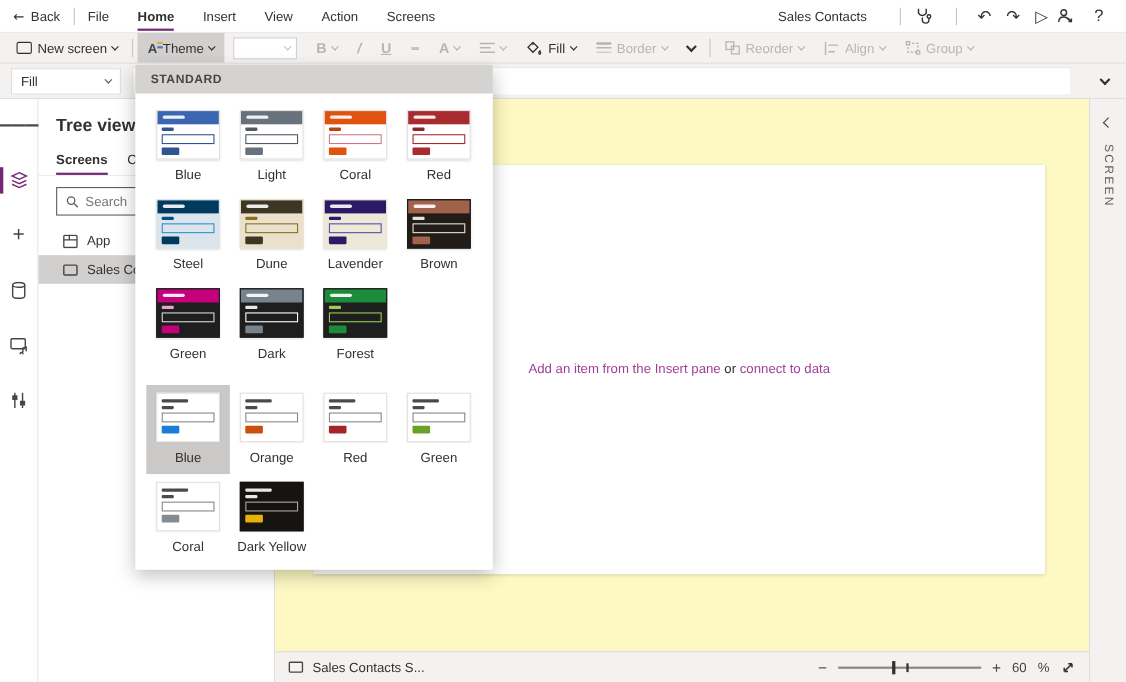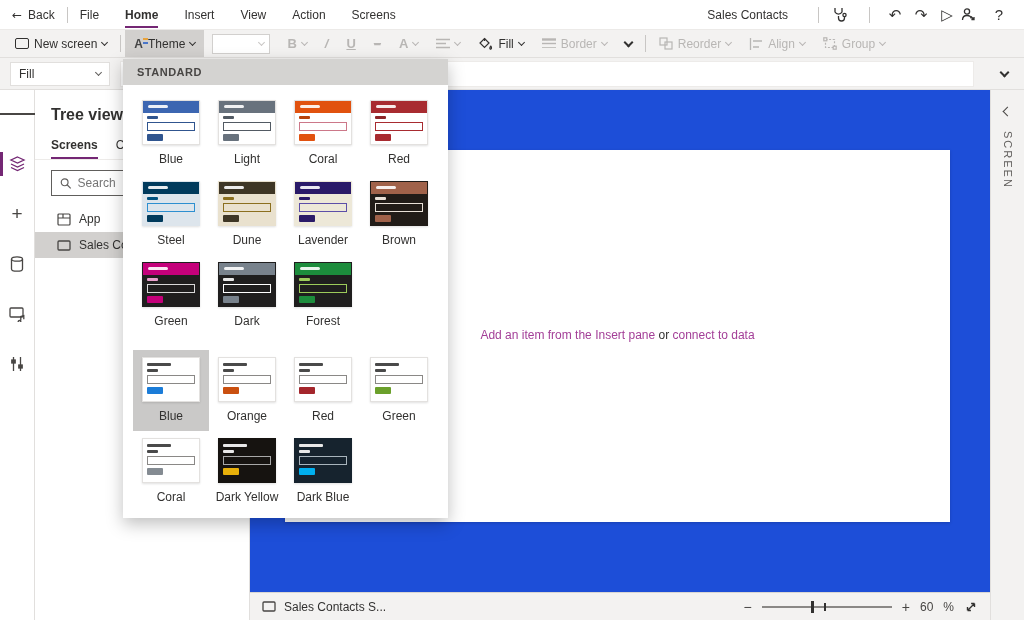--- a/index.html
+++ b/index.html
@@ -54,21 +54,21 @@
   .tree-title { font-size:16px; font-weight:bold; padding:4px 16px 10px; }
   .tree-tabs { display:flex; gap:18px; padding:0 16px; border-bottom:1px solid #edebe9; }
   .tree-tab { padding:4px 0 5px; cursor:pointer; color:#323130; }
   .tree-tab.active { font-weight:bold; border-bottom:2px solid #742774; }
   .tree-search { margin:10px 16px; height:26px; border:1px solid #605e5c; background:#fff; display:flex; align-items:center; gap:6px; padding:0 8px; }
   .tree-search input { border:none; outline:none; width:100%; font-size:12px; font-family:"Liberation Sans", sans-serif; color:#323130; }
   .tree-item { height:26px; display:flex; align-items:center; gap:8px; padding:0 10px 0 22px; cursor:pointer; white-space:nowrap; overflow:hidden; }
   .tree-item.selected { background:#d2d0ce; }
 
   .center-col { width:740px; display:flex; flex-direction:column; }
-  .canvas { flex:1; background:#1d4ed8; position:relative; }
+  .canvas { flex:1; background:#fef9c3; position:relative; }
   .screen-rect { position:absolute; left:35px; top:60px; width:665px; height:372px; background:#fff; box-shadow:0 1px 3px rgba(0,0,0,.18); }
   .hint { position:absolute; left:0; right:0; top:178px; text-align:center; font-size:12px; color:#323130; }
   .hint a { color:#a33e97; text-decoration:none; cursor:pointer; }
 
   .statusbar { height:28px; background:#f3f2f1; border-top:1px solid #d8d6d4; display:flex; align-items:center; padding:0 12px; gap:8px; }
   .sb-spacer { flex:1; }
   .sb-zoomline { display:flex; align-items:center; gap:10px; color:#484644; }
   .sb-track { position:relative; width:130px; height:2px; background:#8a8886; }
   .sb-handle { position:absolute; left:38%; top:-5px; width:3px; height:12px; background:#323130; cursor:pointer; }
   .sb-notch { position:absolute; left:48%; top:-3px; width:2px; height:8px; background:#323130; }
@@ -544,25 +544,14 @@
         <div class="sw" style="background: rgb(22, 19, 16); border-color: rgb(22, 19, 16);">
           <div class="sw-body">
             <div class="sw-dash wide" style="background: rgb(232, 232, 232);"></div>
             <div class="sw-dash" style="background: rgb(232, 232, 232);"></div>
             <div class="sw-input" style="border-color: rgb(168, 168, 168);"></div>
             <div class="sw-btn" style="background: rgb(232, 176, 10);"></div>
           </div>
         </div>
         <div class="tp-label">Dark Yellow</div>
       </div>
-      <div class="tp-cell">
-        <div class="sw" style="background: rgb(22, 35, 46); border-color: rgb(22, 35, 46);">
-          <div class="sw-body">
-            <div class="sw-dash wide" style="background: rgb(232, 232, 232);"></div>
-            <div class="sw-dash" style="background: rgb(232, 232, 232);"></div>
-            <div class="sw-input" style="border-color: rgb(168, 180, 188);"></div>
-            <div class="sw-btn" style="background: rgb(0, 176, 240);"></div>
-          </div>
-        </div>
-        <div class="tp-label">Dark Blue</div>
-      </div>
     </div>
   </div>
 
 </body></html>

